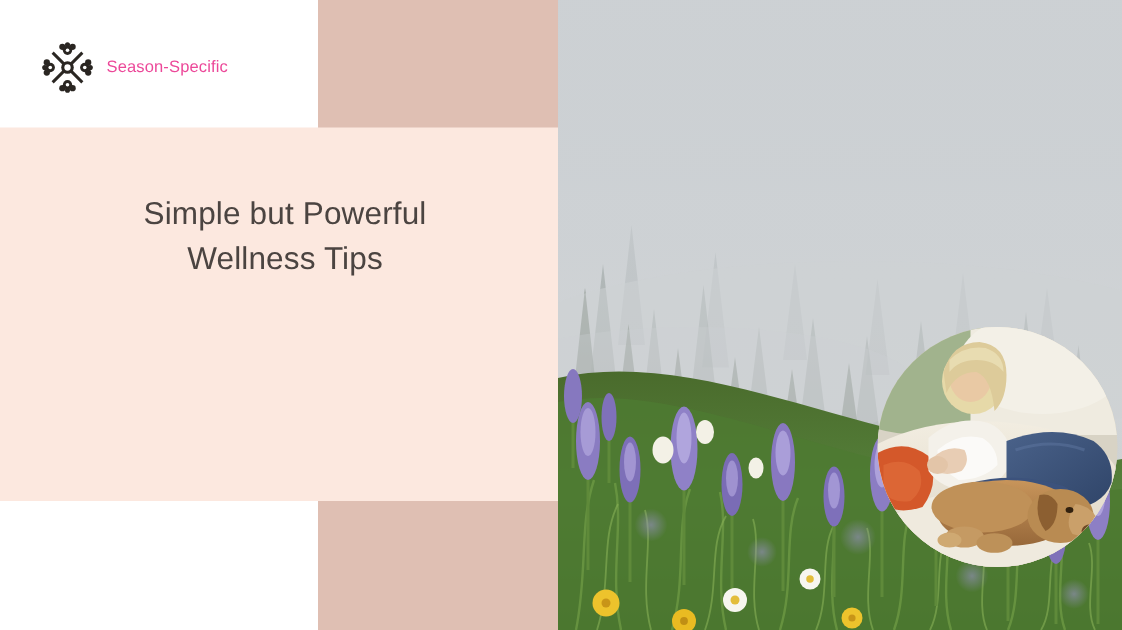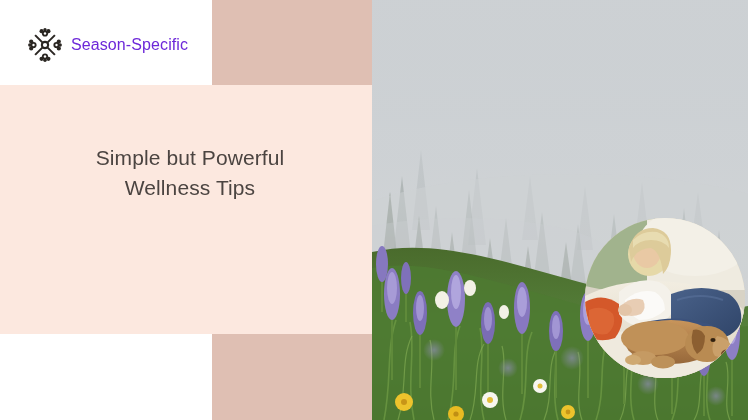--- a/index.html
+++ b/index.html
@@ -71,23 +71,23 @@
     left: 28px;
     top: 28px;
     display: flex;
     align-items: center;
     gap: 9px;
     z-index: 8;
   }
   .logo-mark { width: 34px; height: 34px; display: block; flex: 0 0 auto; }
   .logo-text {
     font-family: "Liberation Sans", sans-serif;
-    font-size: 16px;
+    font-size: 11px;
     font-weight: 400;
-    color: #6d28d9;
+    color: #ec4899;
     letter-spacing: 0.1px;
     white-space: nowrap;
   }
 
   
   .text-block {
     position: absolute;
     left: 40px;
     top: 112px;
     width: 300px;
@@ -103,21 +103,21 @@
     margin: 0;
     text-align: center;
     white-space: pre-line;
   }
   .subhead {
     font-family: "Liberation Sans", sans-serif;
     font-weight: 300;
     font-size: 21px;
     line-height: 1.42;
     color: #4b4441;
-    margin: 31px 0 0 0;
+    margin: 16px 0 0 0;
     text-align: center;
     letter-spacing: 0.1px;
     white-space: pre-line;
   }
 
   
   .circle-inset {
     position: absolute;
     left: 585px;
     top: 218px;

